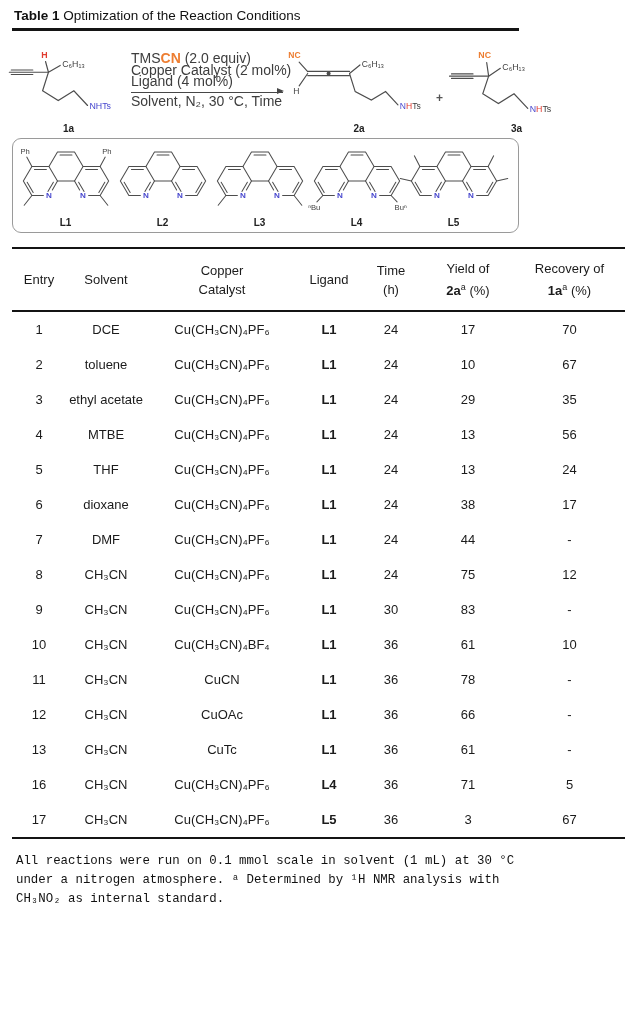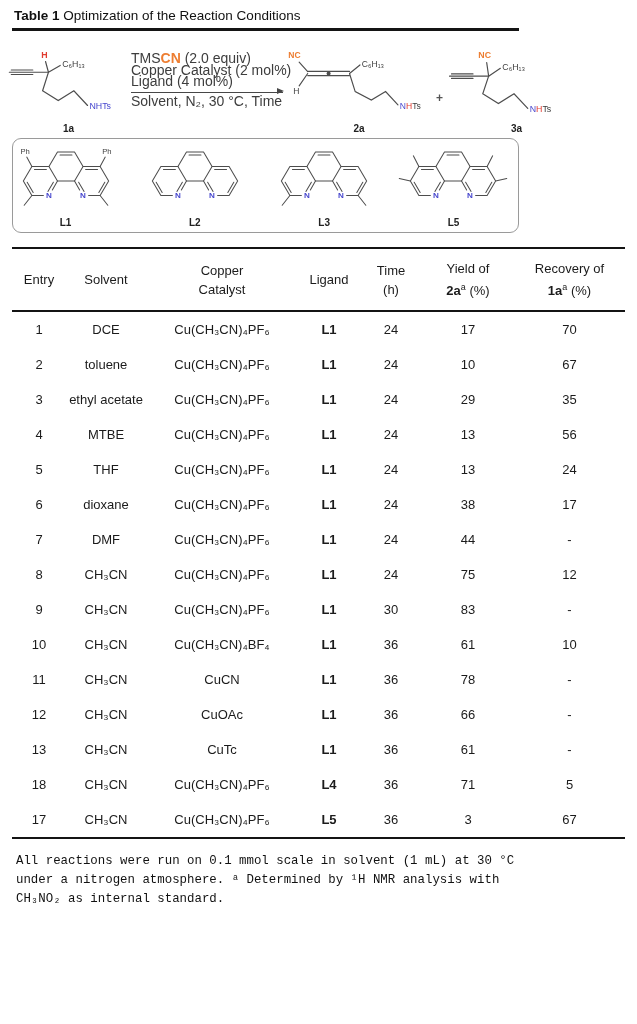--- a/index.html
+++ b/index.html
@@ -144,20 +144,29 @@
     </div>
 
     <div class="ligand">
       <svg width="116" height="72" viewBox="-18 10 136 84">
         <use href="#phen-core"></use>
         <path class="bond" d="M10,69 L1,80.5 M90,69 L99,80.5"></path>
       </svg>
       <div class="ligand-label">L3</div>
     </div>
 
+    <div class="ligand">
+      <svg width="116" height="72" viewBox="-18 10 136 84">
+        <use href="#phen-core"></use>
+        <path class="bond" d="M10,69 L3,76.5 M90,69 L97,76.5"></path>
+        <text class="atxt" x="7" y="85.5" text-anchor="end">ⁿBu</text>
+        <text class="atxt" x="94" y="85.5">Buⁿ</text>
+      </svg>
+      <div class="ligand-label">L4</div>
+    </div>
 
     <div class="ligand">
       <svg width="116" height="72" viewBox="-18 10 136 84">
         <use href="#phen-core"></use>
         <path class="bond" d="M10,35 L3.5,22.5 M90,35 L96.5,22.5 M0,52 L-13,49 M100,52 L113,49"></path>
       </svg>
       <div class="ligand-label">L5</div>
     </div>
   </div>
 
@@ -338,21 +347,21 @@
           <td class="c-cat">CuTc</td>
           <td class="c-lig">L1</td>
           <td class="c-time">36</td>
           <td class="c-yield">61</td>
           <td class="c-rec">-</td>
         </tr>
 
 
 
         <tr>
-          <td class="c-entry">18</td>
+          <td class="c-entry">16</td>
           <td class="c-solvent">CH₃CN</td>
           <td class="c-cat">Cu(CH₃CN)₄PF₆</td>
           <td class="c-lig">L4</td>
           <td class="c-time">36</td>
           <td class="c-yield">71</td>
           <td class="c-rec">5</td>
         </tr>
 
         <tr>
           <td class="c-entry">17</td>

